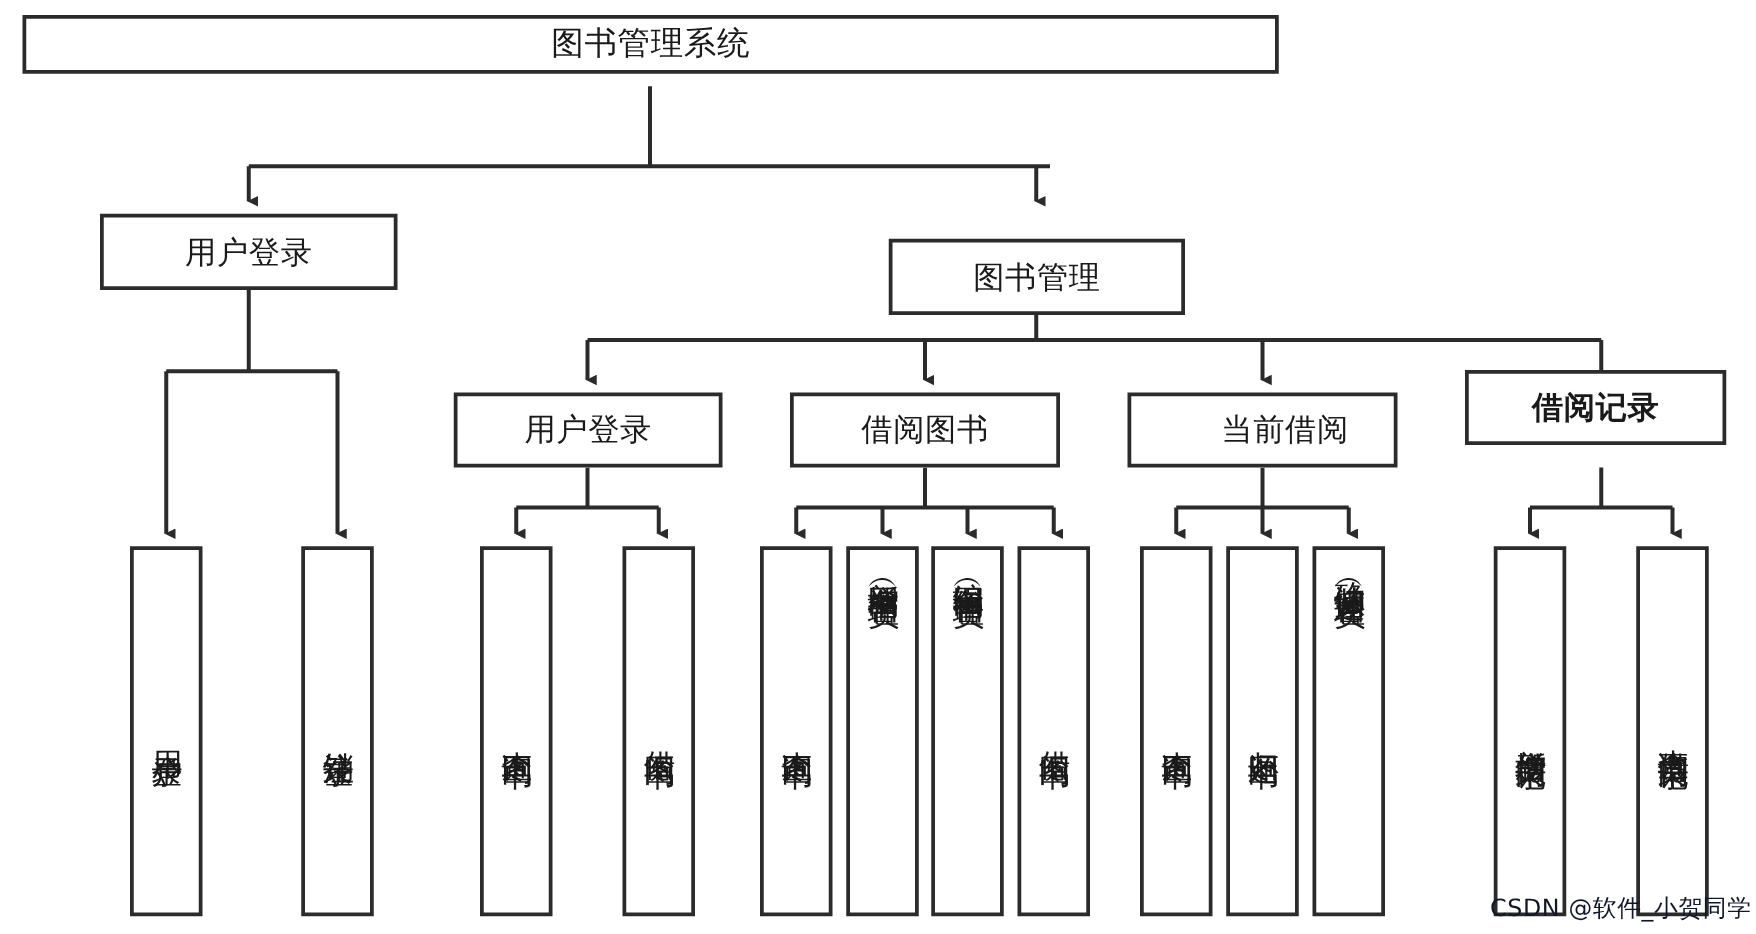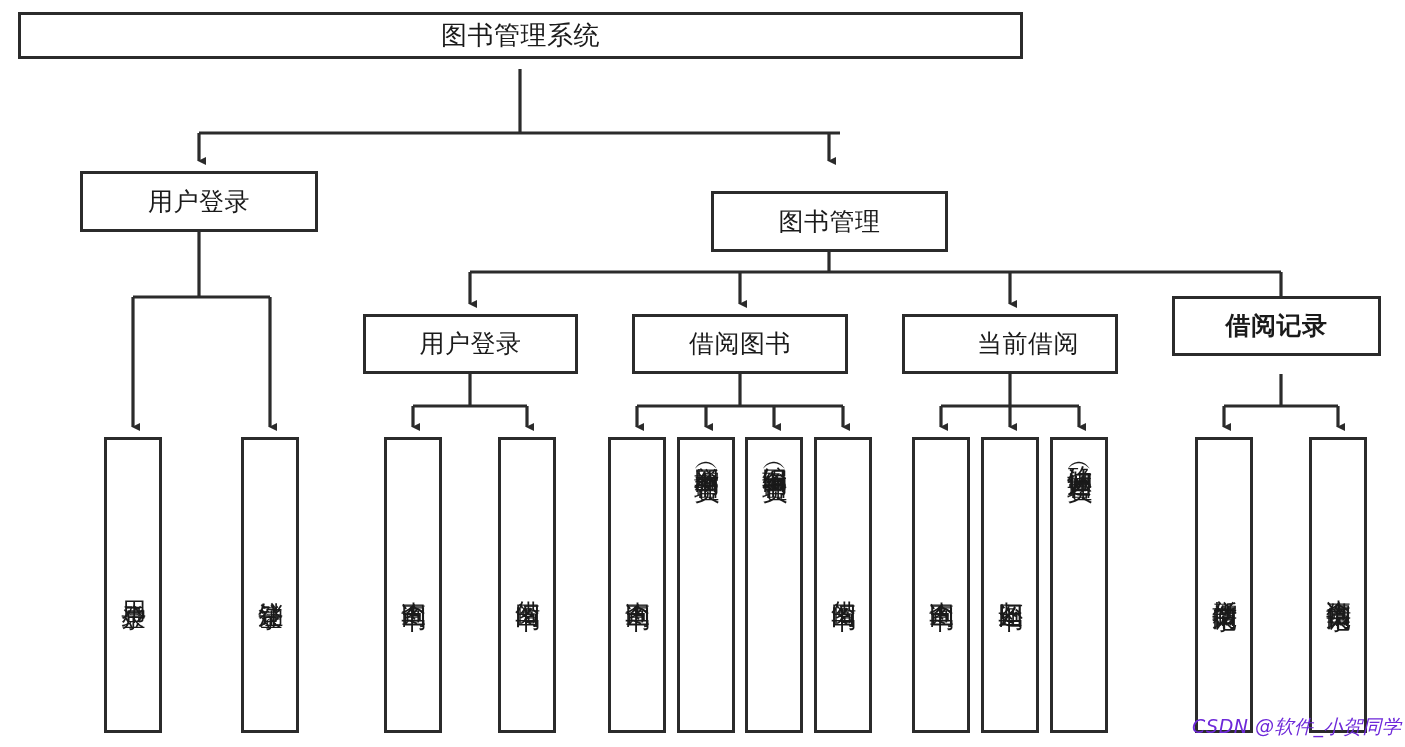--- a/index.html
+++ b/index.html
@@ -57,25 +57,24 @@
     letter-spacing: 2px;
     white-space: nowrap;
   }
   .node.vert.centered {
     align-items: center;
     padding-top: 0;
   }
   #root-node .label { font-size: 26px; }
   .watermark {
     position: absolute;
-    color: #6d28d9;
+    color: #0f172a;
     font-size: 19px;
     white-space: nowrap;
     letter-spacing: 0.5px;
-    font-style: italic;
   }
 </style>
 </head>
 <body>
 
 <div id="canvas">
 
   <svg class="edges" viewBox="0 0 1405 747">
     <defs>
       <marker id="arrow" markerWidth="10" markerHeight="10" refX="4.2" refY="7.4" orient="auto" markerUnits="userSpaceOnUse">

